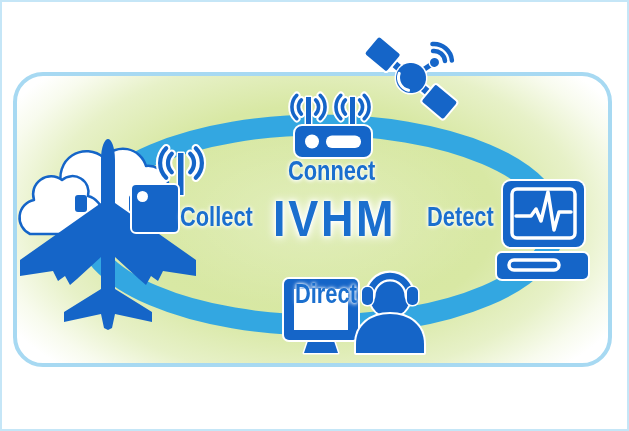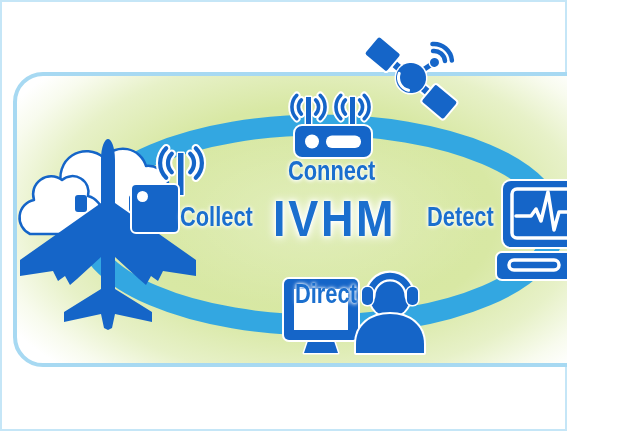--- a/index.html
+++ b/index.html
@@ -5,21 +5,21 @@
   :root{
     --icon-blue:#1565C8;
     --ring-blue:#33A7E1;
     --text-blue:#1B6FCE;
     --frame-border:#A7D9F2;
     --outer-border:#C5E6F7;
     --bg-green:#D5E79F;
   }
   html,body{margin:0;padding:0;background:#fff;}
   .canvas{
-    position:relative;width:567px;height:431px;background:#fff;overflow:hidden;
+    position:relative;width:629px;height:431px;background:#fff;overflow:hidden;
     box-shadow:inset 0 0 0 2px var(--outer-border);
     font-family:"Liberation Sans",sans-serif;
   }
   .frame{
     position:absolute;left:13px;top:72px;width:599px;height:295px;box-sizing:border-box;
     border:4px solid var(--frame-border);border-radius:30px;
     background:
       radial-gradient(ellipse 46% 50% at 50% 49%, rgba(255,255,255,.30) 0%, rgba(255,255,255,0) 65%),
       radial-gradient(ellipse 60% 74% at 50% 49%, var(--bg-green) 0%, #D8E8A4 52%, #E7F1C8 76%, #F8FBEE 91%, #FFFFFF 100%);
   }

